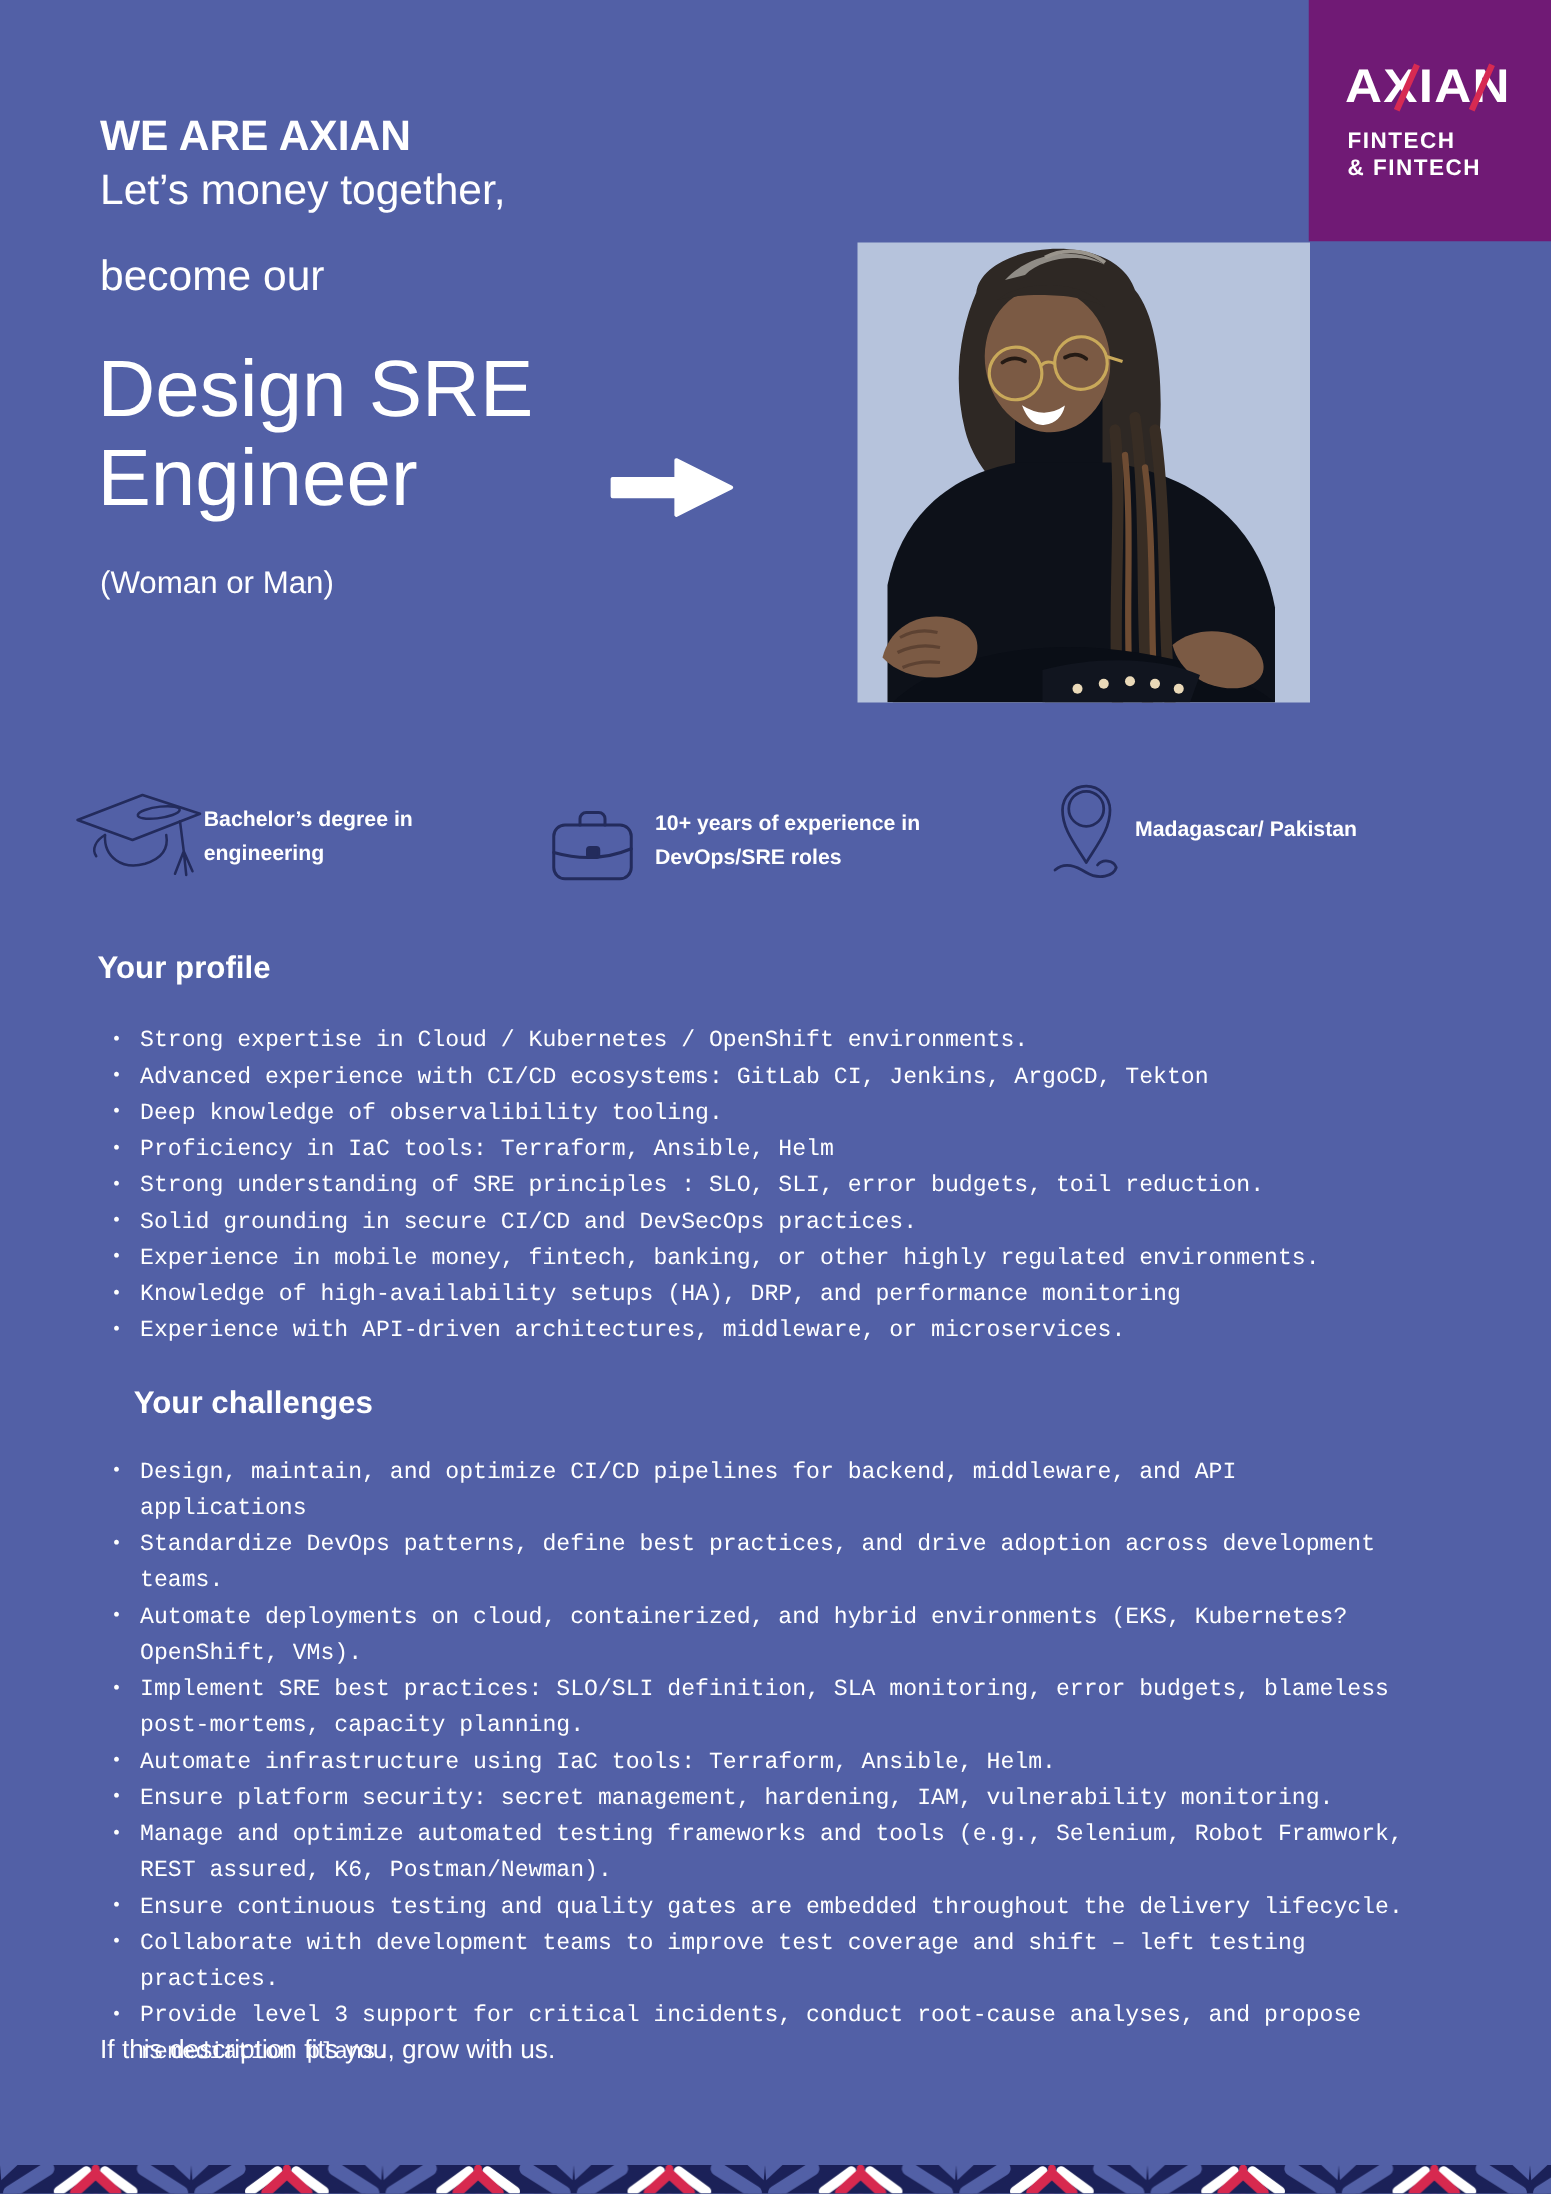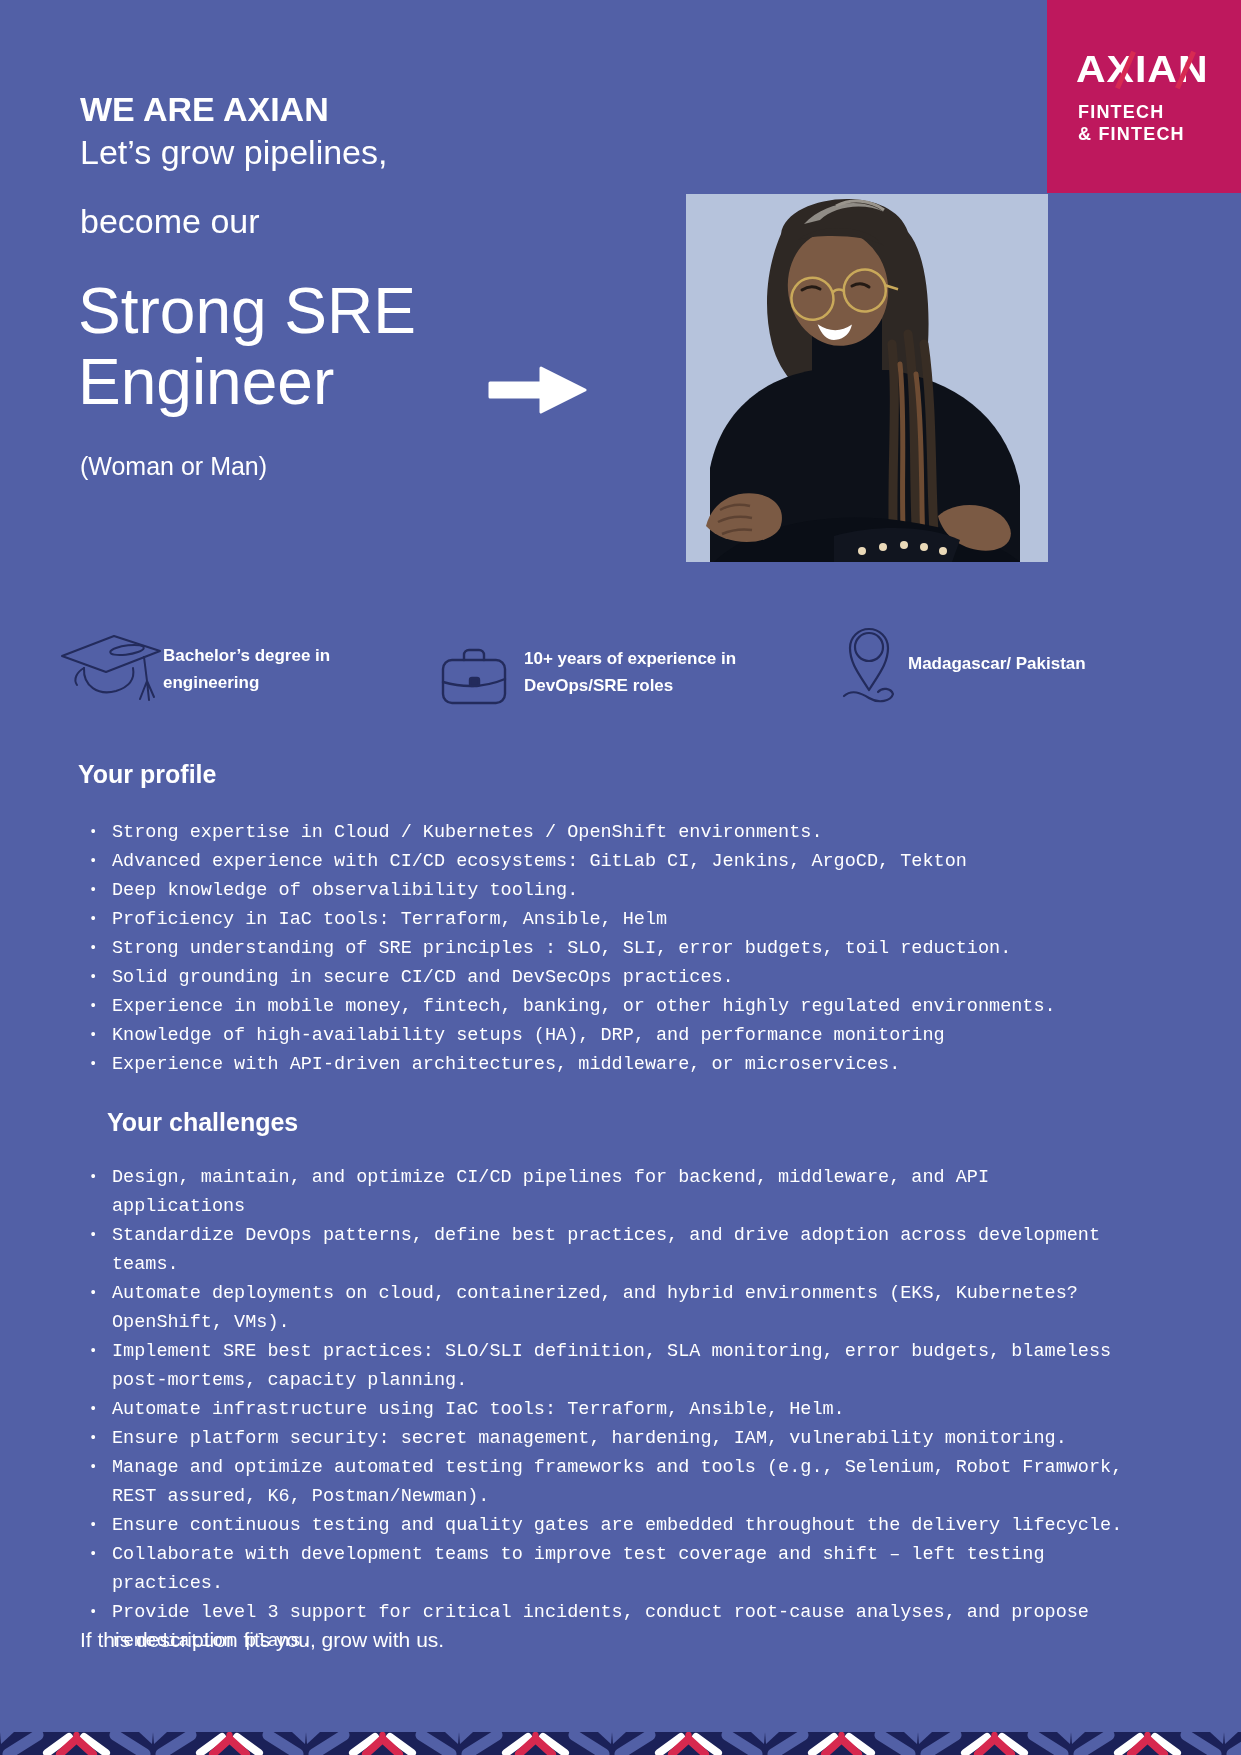--- a/index.html
+++ b/index.html
@@ -2,21 +2,21 @@
 <html><head>
 <meta charset="utf-8">
 <style>
   html,body { margin:0; padding:0; background:#3c4470; }
   .page {
     position:relative; width:1241px; height:1755px; margin:0 auto;
     background:#5260a6; overflow:hidden;
     font-family:"Liberation Sans", sans-serif; color:#ffffff;
   }
   
-  .logo-box { position:absolute; left:1047px; top:0; width:194px; height:193px; background:#be185d; }
+  .logo-box { position:absolute; left:1047px; top:0; width:194px; height:193px; background:#701a75; }
   .logo-brand { position:absolute; left:29px; top:46px; font-size:41px; font-weight:800; letter-spacing:1px; transform:scaleY(.92); }
   .logo-cut { position:absolute; width:5px; height:40px; background:#d72a52; transform:rotate(24deg); }
   .logo-cut.c1 { left:76px; top:50px; }
   .logo-cut.c2 { left:136px; top:50px; }
   .logo-sub { position:absolute; left:31px; top:101px; font-size:18px; font-weight:700; letter-spacing:1.2px; line-height:22px; }
   
   .kicker { position:absolute; left:80px; top:90px; font-size:34px; font-weight:700; }
   .sub1 { position:absolute; left:80px; top:133px; font-size:34px; font-weight:400; }
   .sub2 { position:absolute; left:80px; top:175px; font-size:34px; font-weight:400;margin-top:27px; }
   .title { position:absolute; left:78px; top:276px; font-size:64px; font-weight:400; line-height:71px; }
@@ -55,24 +55,24 @@
     <div class="logo-brand">AXIAN</div>
     <div class="logo-cut c1"></div>
     <div class="logo-cut c2"></div>
     <div class="logo-sub">
       <div>FINTECH</div>
       <div>&amp; FINTECH</div>
     </div>
   </div>
 
   <div class="kicker">WE ARE AXIAN</div>
-  <div class="sub1">Let’s grow pipelines,</div>
+  <div class="sub1">Let’s money together,</div>
   <div class="sub2">become our</div>
   <div class="title">
-    <div>Strong SRE</div>
+    <div>Design SRE</div>
     <div>Engineer</div>
   </div>
   <div class="note">(Woman or Man)</div>
 
   <svg class="arrow" width="100" height="56" viewBox="0 0 100 56">
     <path d="M2,21 L53,21 L53,6 L97,28 L53,50 L53,35 L2,35 Z" fill="#ffffff" stroke="#ffffff" stroke-width="3" stroke-linejoin="round"></path>
   </svg>
 
   <div class="photo-box">
     <svg width="362" height="368" viewBox="0 0 362 368">

